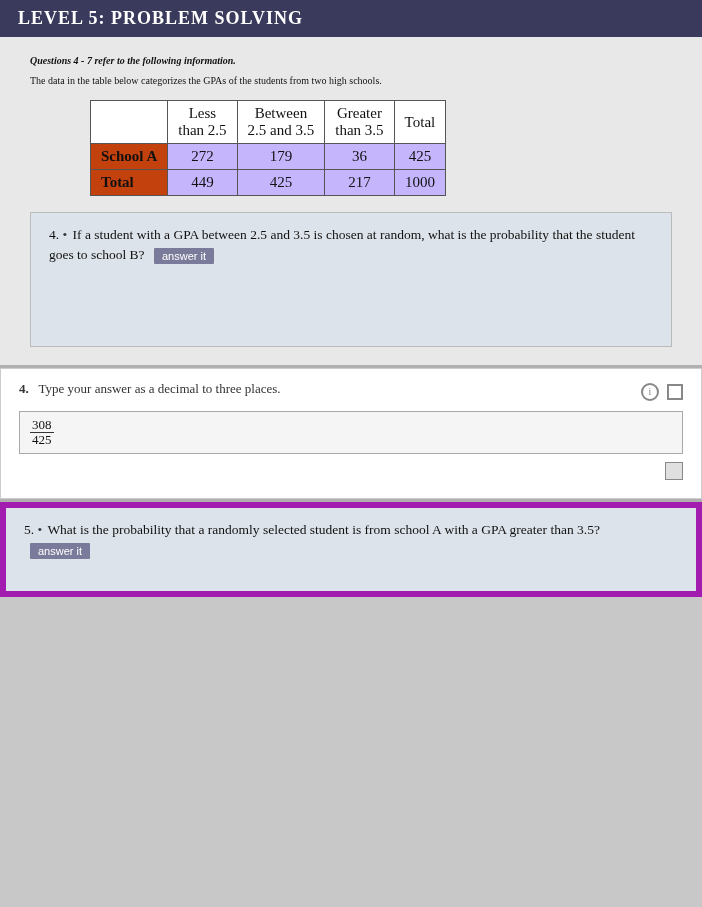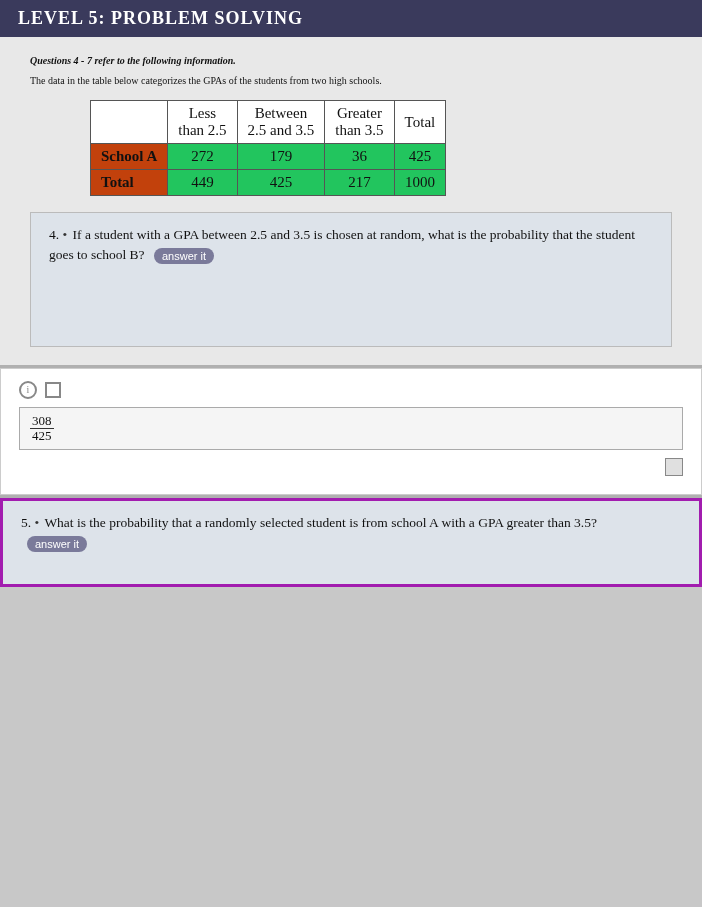--- a/index.html
+++ b/index.html
@@ -57,21 +57,21 @@
     .gpa-table th {
       background: #fff;
       font-weight: normal;
     }
     .gpa-table td.row-label {
       font-weight: bold;
       text-align: left;
       background: #c2410c;
     }
     .gpa-table td {
-      background: #22c55e;
+      background: #c4b5fd;
     }
 
     
     .question-section {
       background: #dde3ea;
       border: 1px solid #bbb;
       margin-top: 16px;
       padding: 12px 18px 80px 18px;
       font-size: 13.5px;
       line-height: 1.5;
@@ -80,21 +80,21 @@
 
     .bullet {
       color: #333;
       margin-right: 2px;
     }
 
     .answer-btn {
       background: #7a7a9a;
       color: #fff;
       border: none;
-      border-radius: 8px;
+      border-radius: 1px;
       font-size: 11px;
       padding: 2px 8px;
       cursor: pointer;
       margin-left: 6px;
       vertical-align: middle;
       display: inline-block;
     }
 
     
     .answer-section {
@@ -172,21 +172,21 @@
       background: #e0e0e0;
       display: block;
       margin-left: auto;
       margin-top: 8px;
       cursor: pointer;
     }
 
     
     .question5-section {
       background: #dde3ea;
-      border: 3px solid #a21caf;
+      border: 6px solid #a21caf;
       margin-top: 0;
       padding: 12px 33px 30px 18px;
       font-size: 13.5px;
       line-height: 1.5;
     }
 
     .q4-label {
       font-size: 13px;
       font-weight: bold;
       color: #333;
@@ -245,20 +245,25 @@
     <span class="bullet">•</span>
     <span>If a student with a GPA between 2.5 and 3.5 is chosen at random, what is the probability that the student goes to school B?</span>
     <button class="answer-btn">answer it</button>
   </div>
 </div>
 
 <div class="divider"></div>
 
 <div class="answer-section">
   <div class="answer-header">
+    <span class="q4-label">
+      <span>4.</span>
+      &nbsp;
+      <span style="font-weight:normal;">Type your answer as a decimal to three places.</span>
+    </span>
     <div class="icon-group">
       <div class="circle-icon">
         <span>i</span>
       </div>
       <div class="square-icon"></div>
     </div>
   </div>
 
   <div class="answer-input-box">
     <div class="fraction-display">

